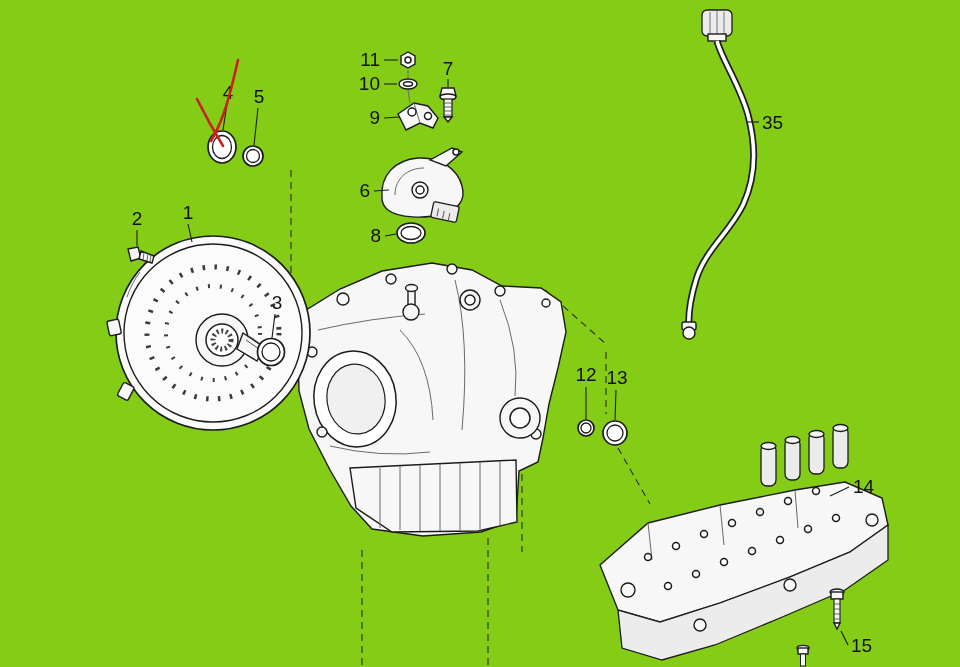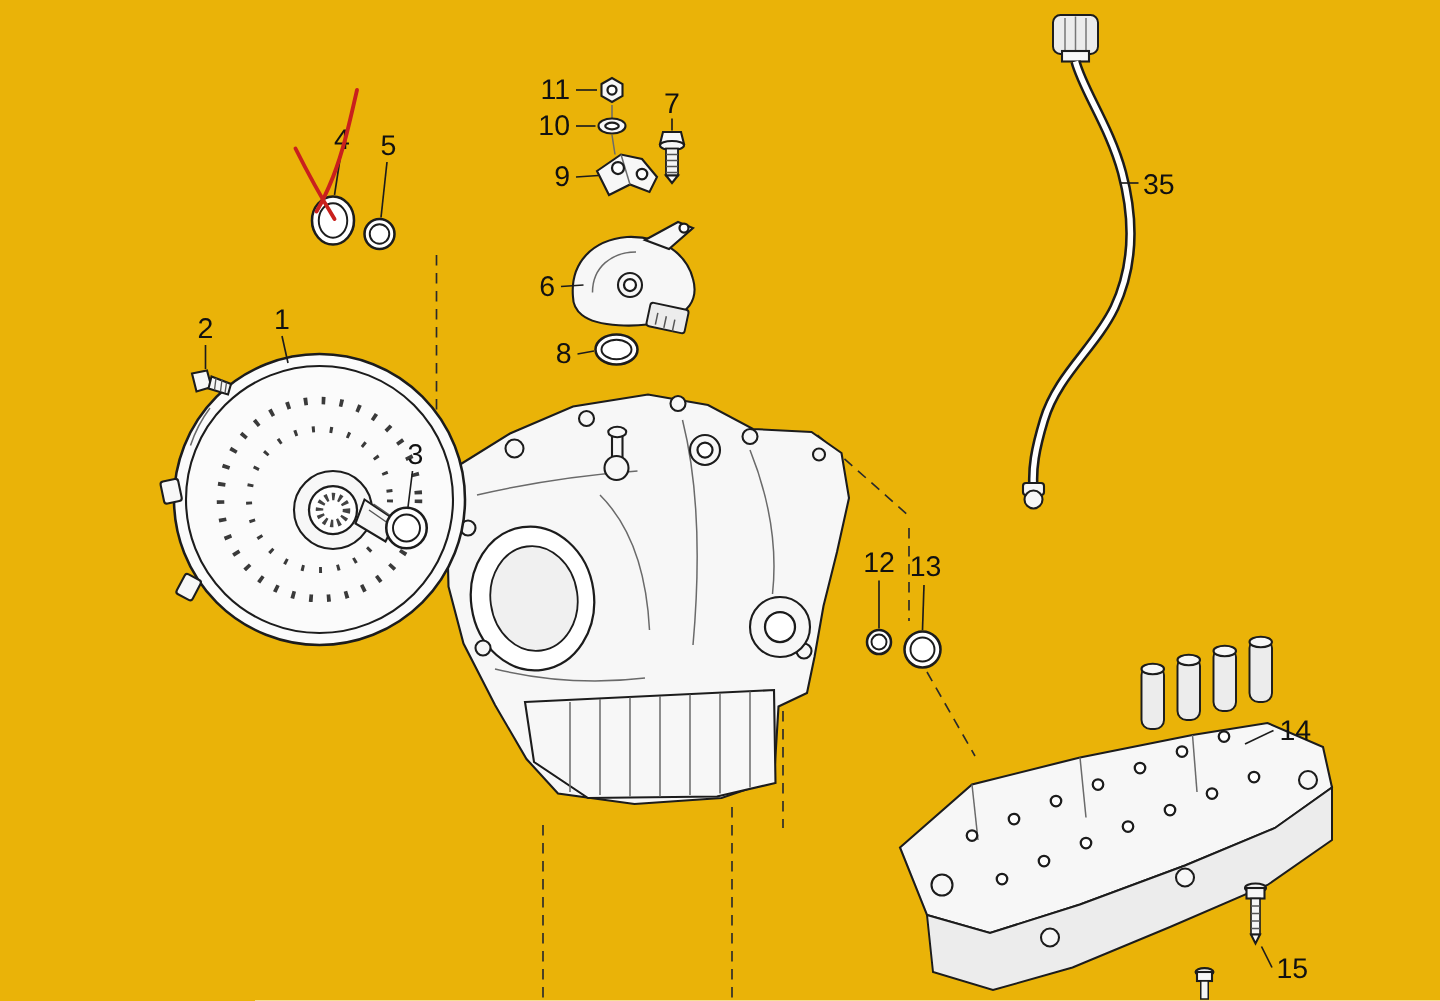--- a/index.html
+++ b/index.html
@@ -1,16 +1,16 @@
 <!DOCTYPE html>
 <html><head>
 <meta charset="utf-8">
 <style>
   html,body{margin:0;padding:0;background:#ffffff;}
-  .stage{position:relative;width:960px;height:667px;background:#eab308;overflow:hidden;
+  .stage{position:relative;width:960px;height:667px;background:#84cc16;overflow:hidden;
          font-family:"Liberation Sans",sans-serif;text-align:right;}
   svg{display:block;}
   .ln{stroke:#1c1c1c;fill:none;stroke-width:1.4;}
   .thin{stroke:#6a6a6a;stroke-width:1;fill:none;}
   .fillw{fill:#f7f7f7;stroke:#1c1c1c;stroke-width:1.4;}
   .fillx{fill:#ececec;stroke:#1c1c1c;stroke-width:1.3;}
   .white{fill:#ffffff;stroke:#1c1c1c;stroke-width:1.5;}
   .dash{stroke:#2a2a2a;stroke-width:1.1;stroke-dasharray:7 5;fill:none;}
   .leader{stroke:#1c1c1c;stroke-width:1.1;fill:none;}
   .lbl{font-family:"Liberation Sans",sans-serif;font-size:19px;fill:#111;}

